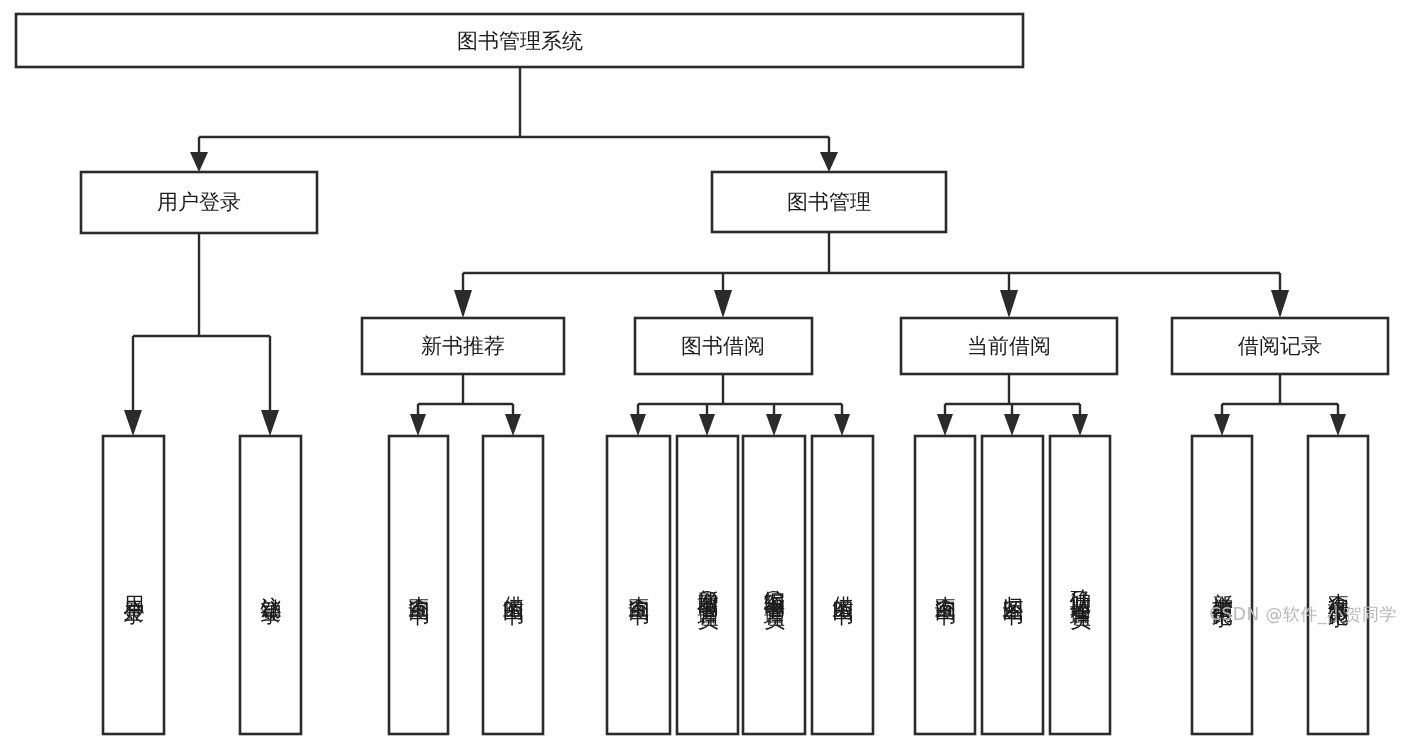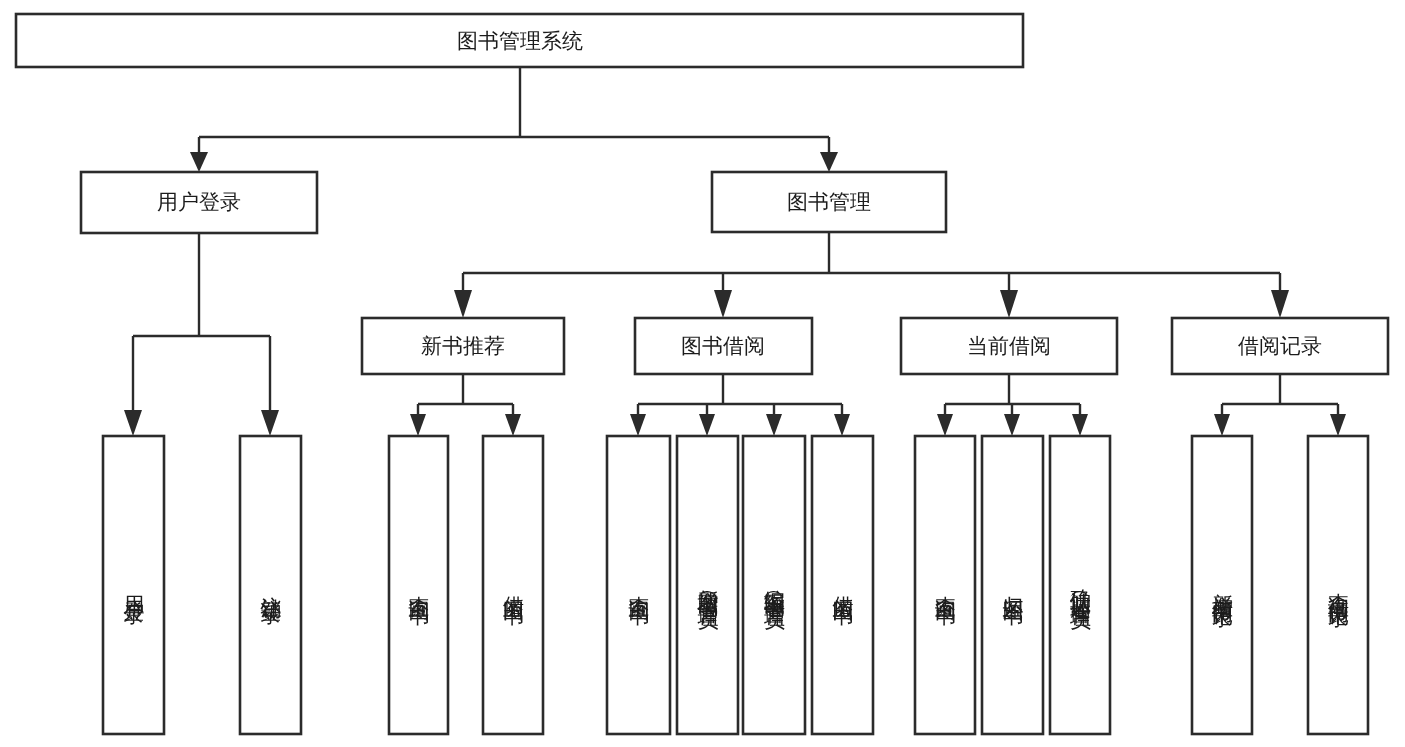--- a/index.html
+++ b/index.html
@@ -196,13 +196,14 @@
   <div class="node-label-v" style="left:743px; top:436px; width:62px; height:298px;">编辑图书（管理员）</div>
   <div class="node-label-v" style="left:812px; top:436px; width:61px; height:298px;">借阅图书</div>
 
   <div class="node-label-v" style="left:915px; top:436px; width:60px; height:298px;">查询图书</div>
   <div class="node-label-v" style="left:982px; top:436px; width:61px; height:298px;">归还图书</div>
   <div class="node-label-v" style="left:1050px; top:436px; width:60px; height:298px;">确认归还（管理员）</div>
 
   <div class="node-label-v" style="left:1192px; top:436px; width:60px; height:298px;">新增借阅记录</div>
   <div class="node-label-v" style="left:1308px; top:436px; width:60px; height:298px;">查询借阅记录</div>
 
+  <div class="watermark">CSDN @软件_小贺同学</div>
 </div>
 
 </body></html>

